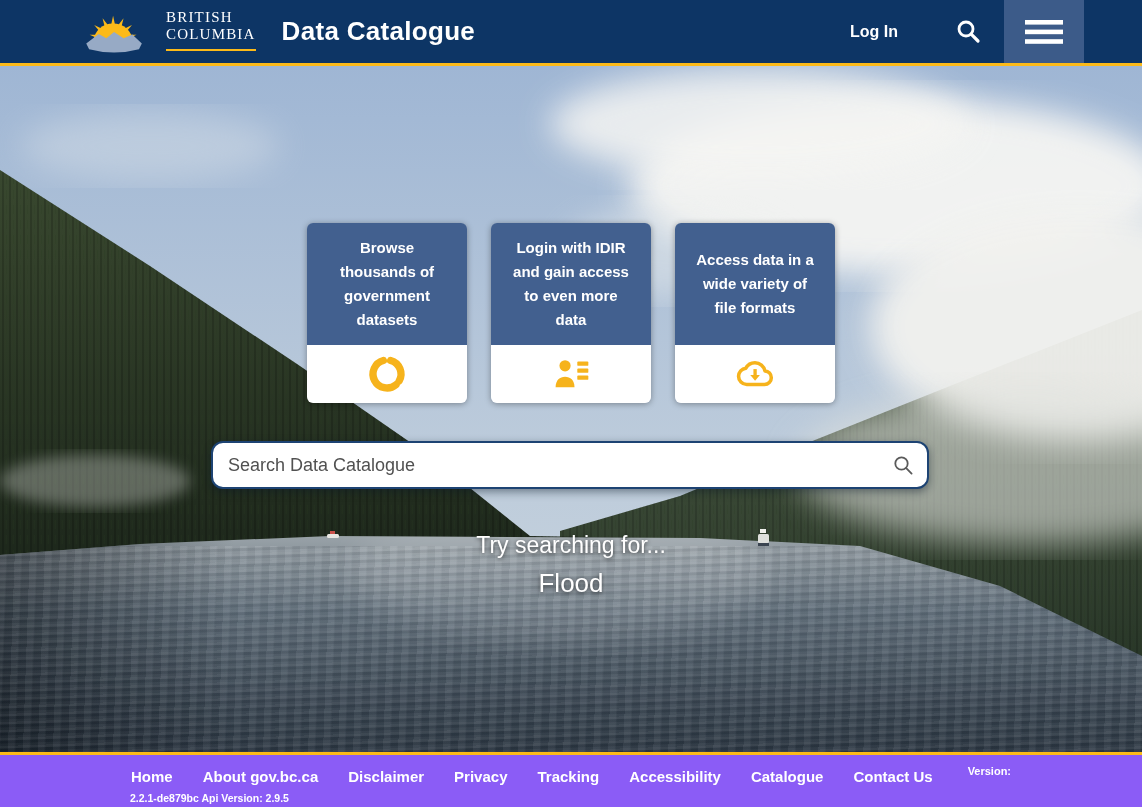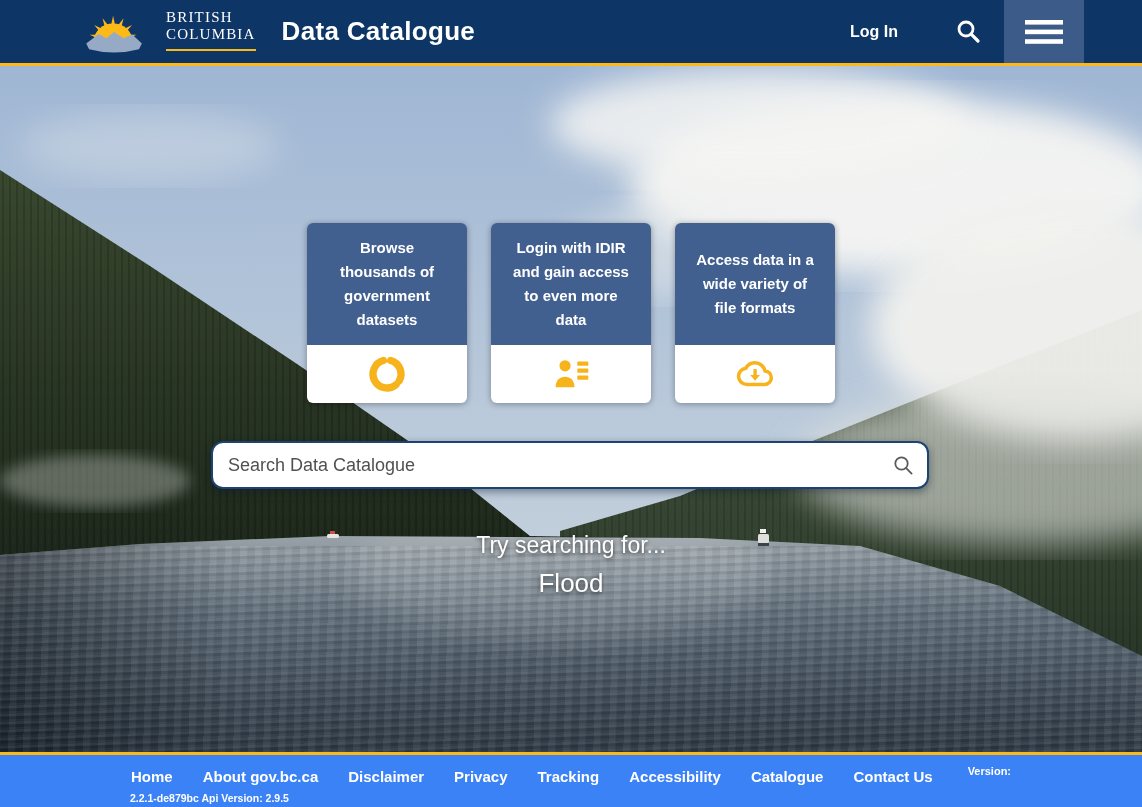--- a/index.html
+++ b/index.html
@@ -53,21 +53,21 @@
     box-shadow:0 3px 8px rgba(10,25,40,.45); font-family:"Liberation Sans", sans-serif; }
   .search-input::placeholder { color:#515151; opacity:1; }
   .searchbar .mag { position:absolute; right:14px; top:13px; cursor:pointer; }
 
   .try-text { position:absolute; left:0; right:0; top:466px; text-align:center; color:#fff;
     font-size:23px; text-shadow:0 1px 4px rgba(0,0,0,.65); }
   .suggestion { position:absolute; left:0; right:0; top:502px; text-align:center; color:#fff;
     font-size:26px; text-shadow:0 1px 4px rgba(0,0,0,.65); cursor:pointer; }
 
   
-  .footer { position:relative; height:55px; background:#3b82f6; border-top:3px solid #fcba19; }
+  .footer { position:relative; height:55px; background:#8b5cf6; border-top:3px solid #fcba19; }
   .footer-nav { height:38px; display:flex; align-items:center; justify-content:center; gap:30px; padding-top:4px; }
   .footer-link { color:#fff; font-size:15px; font-weight:700; text-decoration:none; cursor:pointer; white-space:nowrap; }
   .version-label { color:#fff; font-size:11px; font-weight:700; position:relative; top:-5px; margin-left:5px; }
   .version-line { position:absolute; left:130px; bottom:3px; color:#fff; font-size:10.5px; font-weight:700; }
 </style>
 </head>
 <body>
 
 <div class="page">
 

